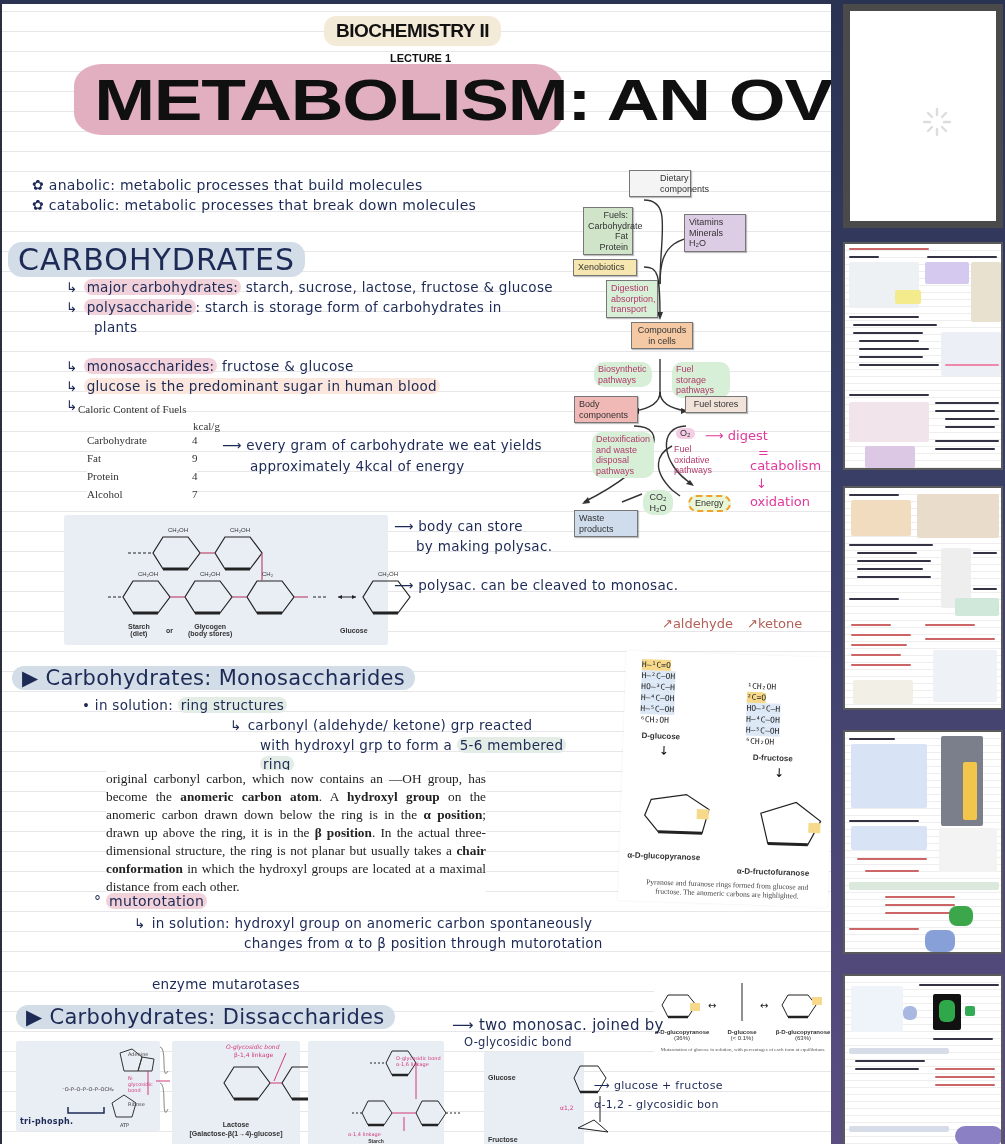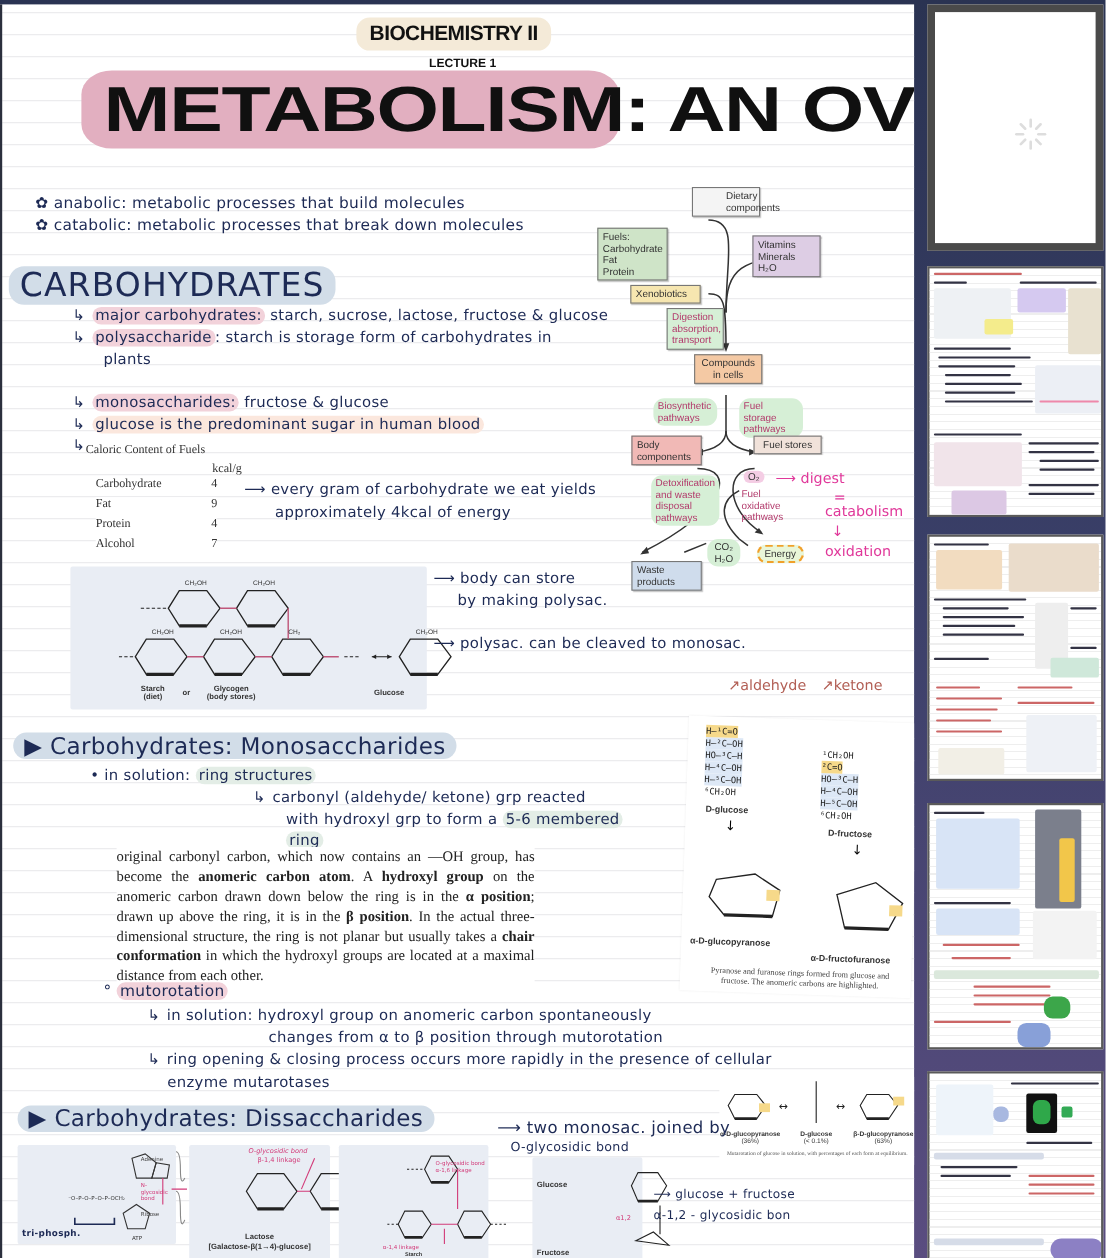--- a/index.html
+++ b/index.html
@@ -176,21 +176,21 @@
       </g>
       <g fill="#333">
           <polygon points="98,156 95,148 101,148"></polygon>
           <polygon points="70,247 77,244 77,250"></polygon>
           <polygon points="126,247 119,244 119,250"></polygon>
           <polygon points="20,340 26,333 28,339"></polygon>
           <polygon points="132,322 124,320 128,316"></polygon>
         </g>
     </svg>
     <div class="fbox" style="left:627px;top:166px;background:#f4f4f4;text-align:center;width:62px;padding-left:30px;">Dietary components</div>
-    <div class="fbox" style="left:541px;top:203px;background:#cfe4c8;width:64px;white-space:pre;">Fuels:
+    <div class="fbox" style="left:581px;top:203px;background:#cfe4c8;width:50px;white-space:pre;text-align:right;">Fuels:
 Carbohydrate
 Fat
 Protein</div>
     <div class="fbox" style="left:682px;top:210px;background:#ddcde4;width:62px;white-space:pre;">Vitamins
 Minerals
 H₂O</div>
     <div class="fbox" style="left:571px;top:255px;background:#f6e6b0;width:64px;">Xenobiotics</div>
     <div class="fbox" style="left:604px;top:276px;background:#d6efd6;width:52px;color:#b23a6b;">Digestion absorption, transport</div>
     <div class="fbox" style="left:629px;top:318px;background:#f4c9a4;width:62px;text-align:center;">Compounds in cells</div>
     <div class="flabel greenblob" style="left:592px;top:358px;width:58px;">Biosynthetic pathways</div>
@@ -258,21 +258,20 @@
     <div class="abs fig-caption" style="left:8px;top:200px;font-size:8px;">α-D-glucopyranose</div>
     <div class="abs fig-caption" style="left:118px;top:212px;font-size:8px;">α-D-fructofuranose</div>
     <div class="abs" style="left:14px;top:226px;width:190px;font-family:'Liberation Serif',serif;font-size:7.5px;color:#444;text-align:center;line-height:9px;">Pyranose and furanose rings formed from glucose and fructose. The anomeric carbons are highlighted.</div>
   </div>
   <div class="abs" style="left:660px;top:612px;color:#b25f55;font-size:13px;"><span>↗</span><span>aldehyde</span></div>
   <div class="abs" style="left:745px;top:612px;color:#b25f55;font-size:13px;"><span>↗</span><span>ketone</span></div>
 
   <div class="abs hand sub" style="left:92px;top:889px;font-size:14px;"><span>° </span><span class="hl-pink">mutorotation</span></div>
   <div class="abs hand sub" style="left:242px;top:931px;">changes  from  α  to  β  position   through   mutorotation</div>
   <div class="abs hand sub" style="left:132px;top:911px;"><span class="arrow-l">↳</span><span>in  solution:  hydroxyl  group   on   anomeric   carbon   spontaneously</span></div>
-  <div class="abs hand sub" style="left:132px;top:951px;"><span class="arrow-l">↳</span><span>ring  opening  &amp;  closing  process   occurs   more   rapidly   in  the  presence  of  cellular</span></div>
   <div class="abs hand sub" style="left:150px;top:972px;">enzyme  mutarotases</div>
 
   <div class="abs" style="left:652px;top:975px;width:178px;height:80px;background:#fff;">
     <svg width="178" height="48">
       <g fill="none" stroke="#222" stroke-width="1">
           <polygon points="14,16 34,16 42,26 34,38 14,38 8,26"></polygon>
           <polygon points="134,16 154,16 162,26 154,38 134,38 128,26"></polygon>
           <line x1="88" y1="4" x2="88" y2="42"></line>
         </g>
       <g stroke="#222" stroke-width="2.5">

